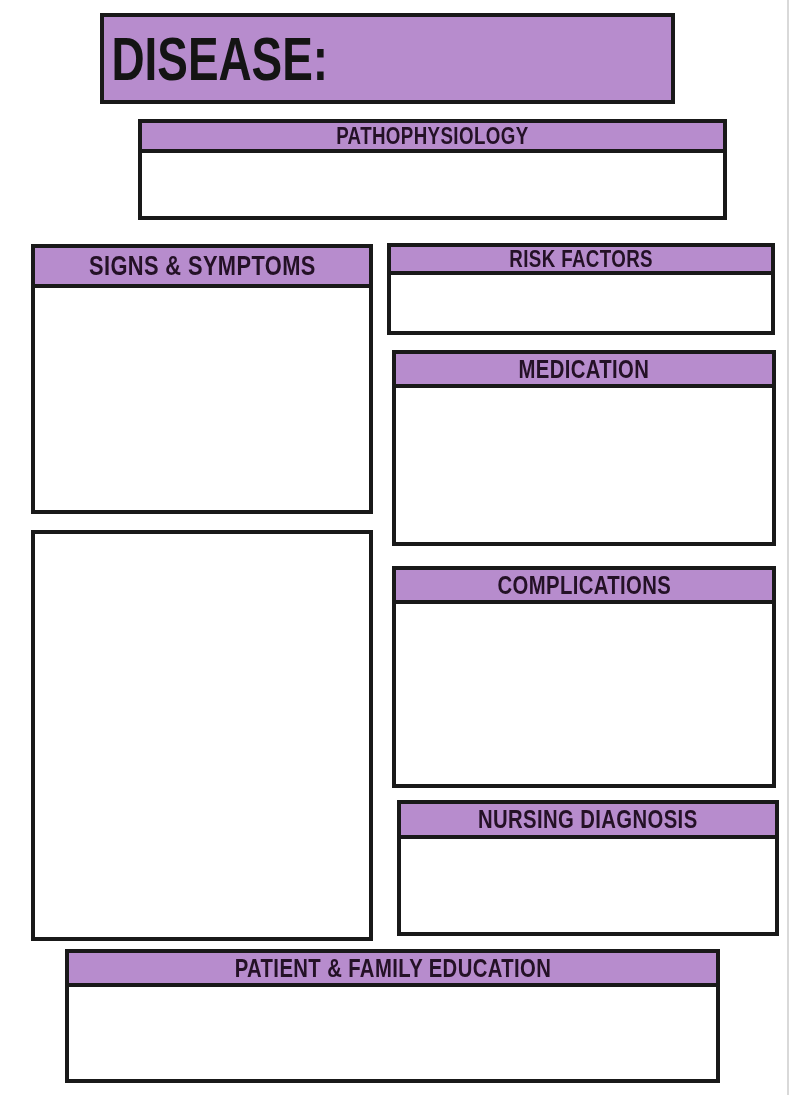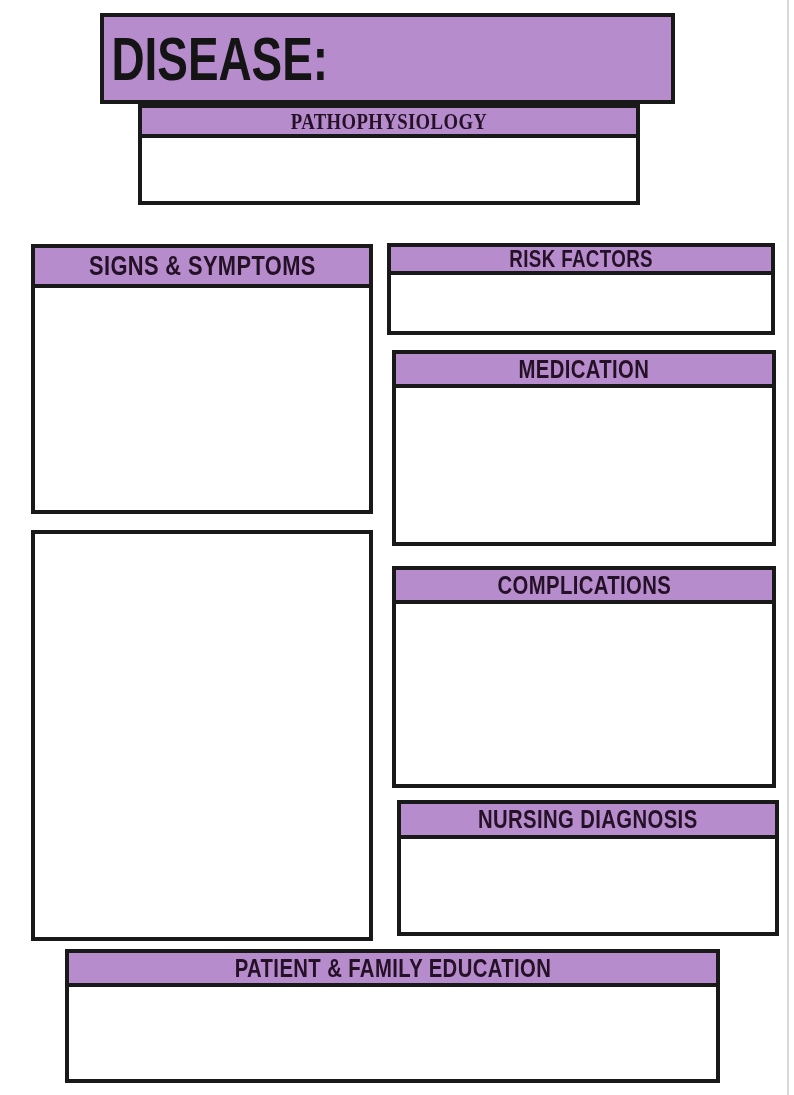--- a/index.html
+++ b/index.html
@@ -85,21 +85,21 @@
 </head>
 <body>
 
 <div id="page">
 
   <div id="disease-box">
     <span class="disease-label">DISEASE:</span>
     <div class="disease-field"></div>
   </div>
 
-  <div class="box" style="left:138px; top:104px; width:502px; height:101px;font-family:Liberation Serif, serif;">
+  <div class="box" style="left:138px; top:119px; width:589px; height:101px;">
     <div class="box-header" style="height:30px;">
       <span class="hdr-text" style="font-size:24px;">PATHOPHYSIOLOGY</span>
     </div>
     <div class="box-body" style="height:63px;"></div>
   </div>
 
   <div class="box" style="left:31px; top:244px; width:342px; height:270px;">
     <div class="box-header" style="height:40px;">
       <span class="hdr-text" style="font-size:28px;">SIGNS &amp; SYMPTOMS</span>
     </div>

